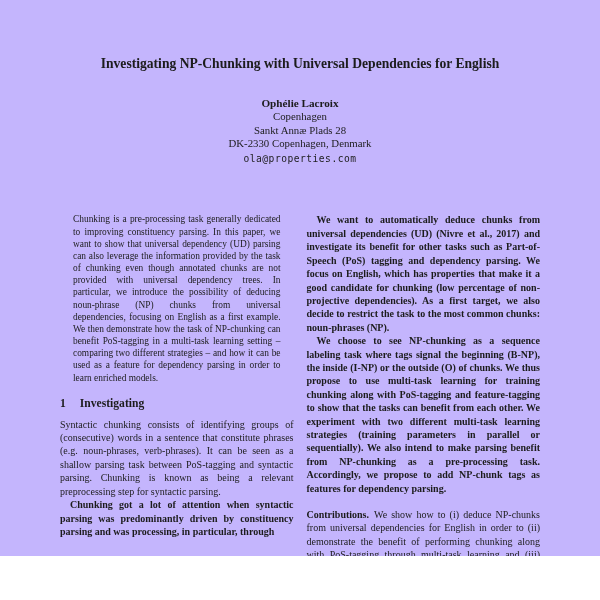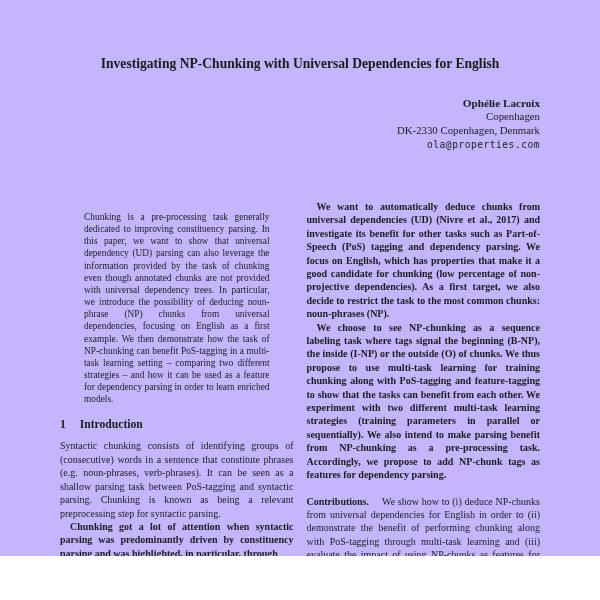--- a/index.html
+++ b/index.html
@@ -23,21 +23,21 @@
     background: #c4b5fd;
   }
   .title {
     margin: 0 0 24px 0;
     font-size: 13.6px;
     font-weight: bold;
     text-align: center;
     line-height: 1.25;
   }
   .author-block {
-    text-align: right;
+    text-align: center;
     font-size: 10.8px;
     line-height: 13.5px;
   }
   .author-name {
     font-weight: bold;
     font-size: 11.2px;
   }
   .email {
     font-family: "DejaVu Sans Mono", "Liberation Mono", monospace;
     font-size: 9.6px;
@@ -56,21 +56,21 @@
   .abstract {
     padding: 0 13px;
   }
   .abstract-heading {
     text-align: center;
     font-weight: bold;
     font-size: 11.2px;
     margin: 8px 0 9px 0;
   }
   .abstract-text {
-    margin: 11px;
+    margin: 0;
     font-size: 9.4px;
     line-height: 12.15px;
     text-align: justify;
   }
   .section-heading {
     font-size: 11.6px;
     font-weight: bold;
     margin: 13px 0 8px 0;
   }
   .sec-num {
@@ -84,50 +84,51 @@
   }
   .indent {
     text-indent: 10px;
     font-weight: bold;
   }
   .contributions {
     margin-top: 13px;
   }
   .contrib-label {
     font-weight: bold;
-    margin-right: 13px;
+    margin-right: 5px;
   }
 </style>
 </head>
 <body>
 
 <div class="page">
 
   <h1 class="title">Investigating NP-Chunking with Universal Dependencies for English</h1>
 
   <div class="author-block">
     <div class="author-name">Ophélie Lacroix</div>
     <div>Copenhagen</div>
+    <div>Sankt Annæ Plads 28</div>
     <div>DK-2330 Copenhagen, Denmark</div>
     <div class="email">ola@properties.com</div>
   </div>
 
   <div class="columns">
 
     <div class="col">
       <div class="abstract">
         <p class="abstract-text">Chunking is a pre-processing task generally dedicated to improving constituency parsing. In this paper, we want to show that universal dependency (UD) parsing can also leverage the information provided by the task of chunking even though annotated chunks are not provided with universal dependency trees. In particular, we introduce the possibility of deducing noun-phrase (NP) chunks from universal dependencies, focusing on English as a first example. We then demonstrate how the task of NP-chunking can benefit PoS-tagging in a multi-task learning setting – comparing two different strategies – and how it can be used as a feature for dependency parsing in order to learn enriched models.</p>
       </div>
 
       <div class="section-heading">
-        <span class="sec-num">1</span><span class="sec-title">Introduction</span>
+        <span class="sec-num">1</span><span class="sec-title">Investigating</span>
       </div>
 
       <p class="body-par">Syntactic chunking consists of identifying groups of (consecutive) words in a sentence that constitute phrases (e.g. noun-phrases, verb-phrases). It can be seen as a shallow parsing task between PoS-tagging and syntactic parsing. Chunking is known as being a relevant preprocessing step for syntactic parsing.</p>
-      <p class="body-par indent">Chunking got a lot of attention when syntactic parsing was predominantly driven by constituency parsing and was highlighted, in particular, through</p>
+      <p class="body-par indent">Chunking got a lot of attention when syntactic parsing was predominantly driven by constituency parsing and was processing, in particular, through</p>
     </div>
 
     <div class="col">
       <p class="body-par indent">We want to automatically deduce chunks from universal dependencies (UD) (Nivre et al., 2017) and investigate its benefit for other tasks such as Part-of-Speech (PoS) tagging and dependency parsing. We focus on English, which has properties that make it a good candidate for chunking (low percentage of non-projective dependencies). As a first target, we also decide to restrict the task to the most common chunks: noun-phrases (NP).</p>
       <p class="body-par indent">We choose to see NP-chunking as a sequence labeling task where tags signal the beginning (B-NP), the inside (I-NP) or the outside (O) of chunks. We thus propose to use multi-task learning for training chunking along with PoS-tagging and feature-tagging to show that the tasks can benefit from each other. We experiment with two different multi-task learning strategies (training parameters in parallel or sequentially). We also intend to make parsing benefit from NP-chunking as a pre-processing task. Accordingly, we propose to add NP-chunk tags as features for dependency parsing.</p>
       <p class="body-par contributions">
         <span class="contrib-label">Contributions.</span><span>We show how to (i) deduce NP-chunks from universal dependencies for English in order to (ii) demonstrate the benefit of performing chunking along with PoS-tagging through multi-task learning and (iii) evaluate the impact of using NP-chunks as features for dependency parsing.</span>
       </p>
     </div>
 

